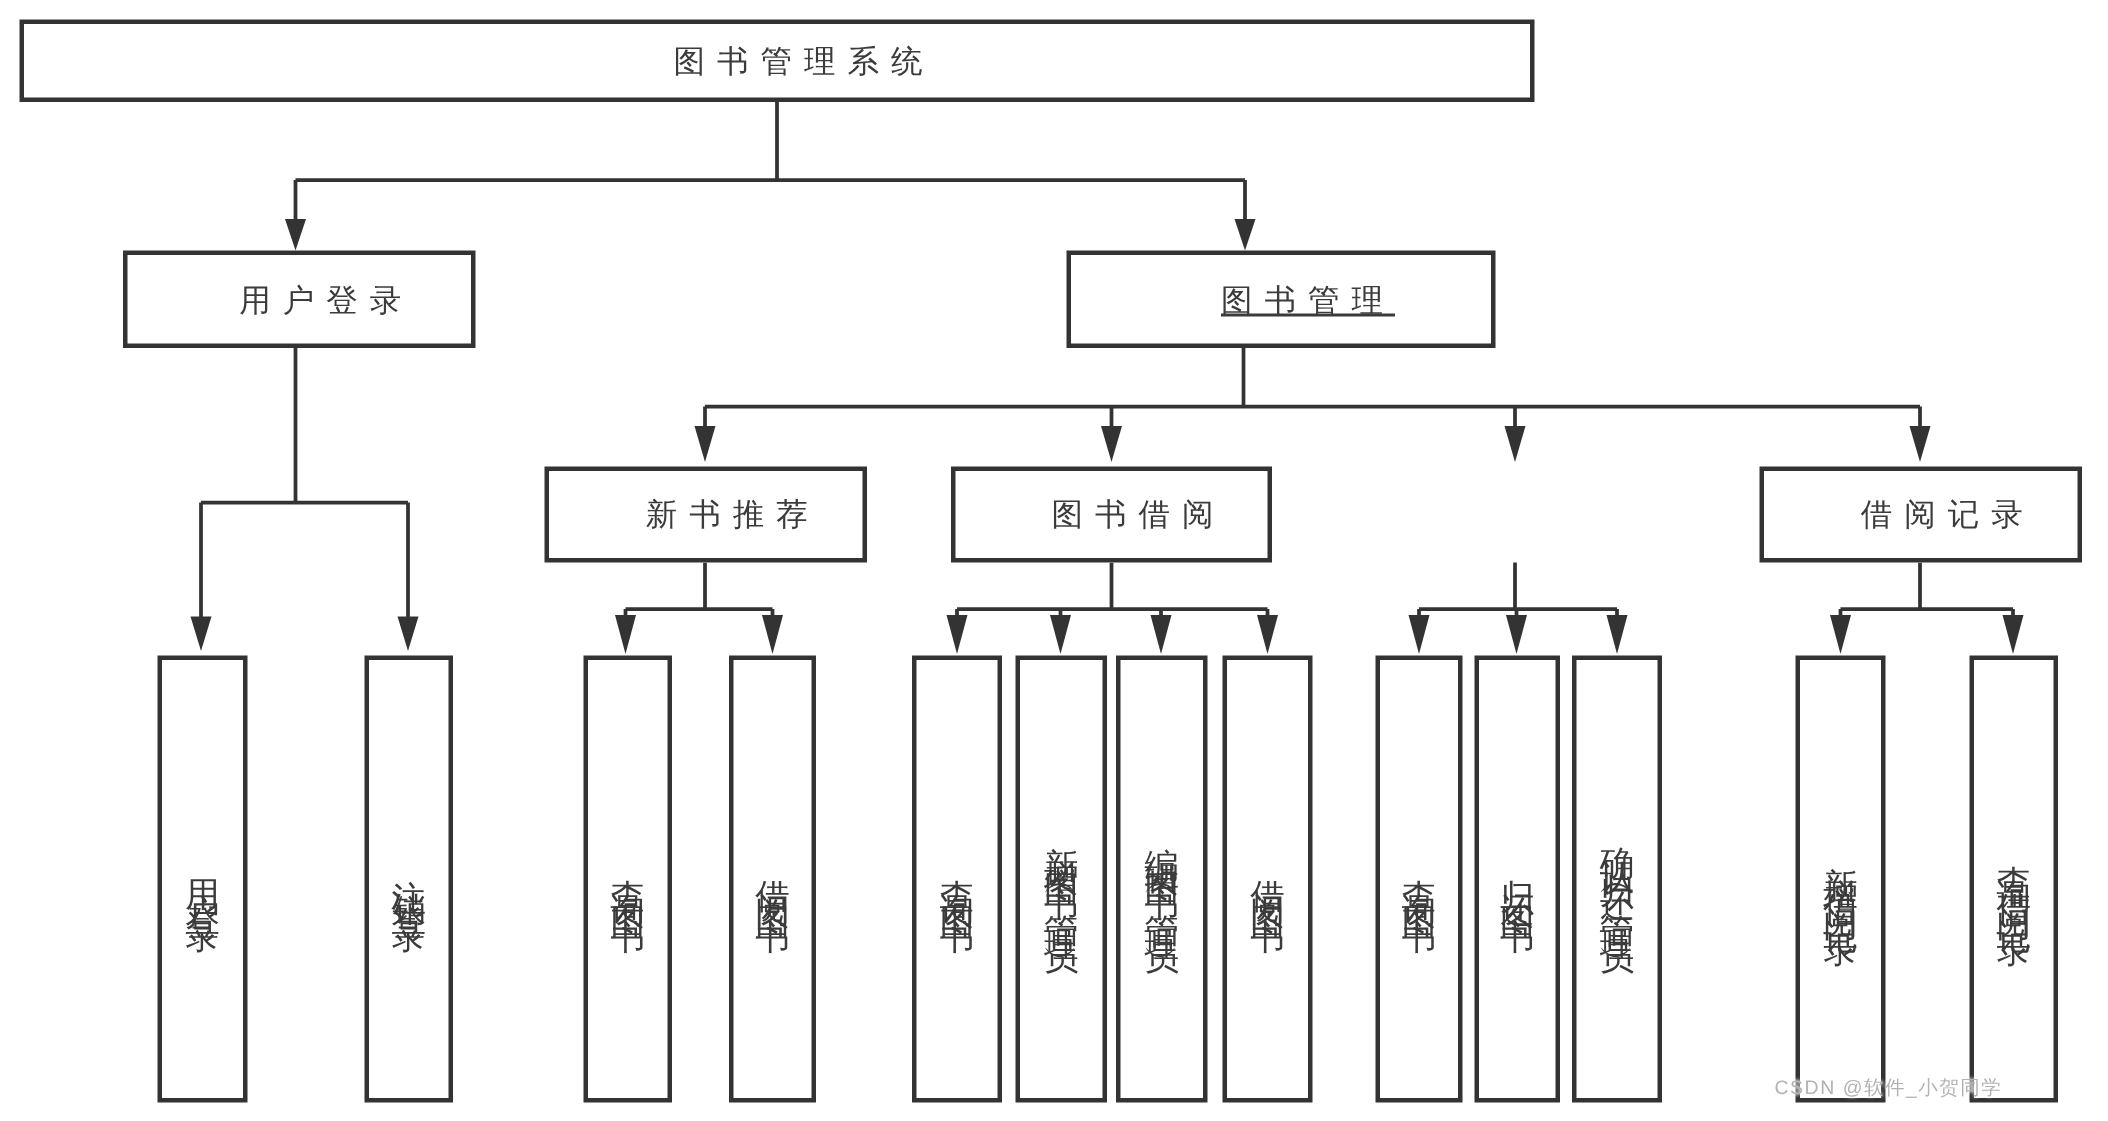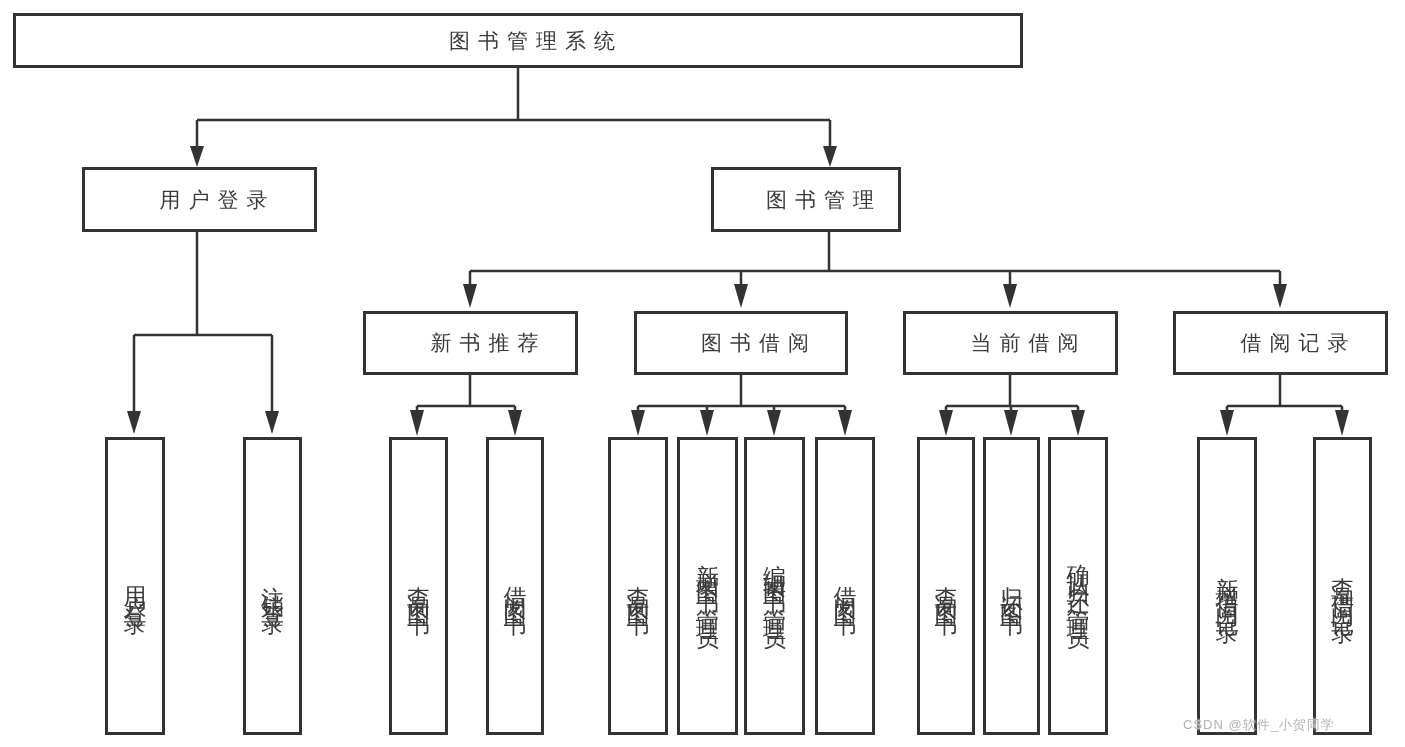--- a/index.html
+++ b/index.html
@@ -114,25 +114,24 @@
     <polygon points="1071,410 1085,410 1078,436"></polygon>
 
     <path d="M1280 375 V406 M1227 406 H1342 M1227 406 V412 M1342 406 V412"></path>
     <polygon points="1220,410 1234,410 1227,436"></polygon>
     <polygon points="1335,410 1349,410 1342,436"></polygon>
   </svg>
 
   <div class="hbox" style="left:13px; top:13px; width:1010px; height:55px;">图书管理系统</div>
 
   <div class="hbox" style="left:82px; top:167px; width:235px; height:65px;">用户登录</div>
-  <div class="hbox" style="left:711px; top:167px; width:190px; height:65px;">图书管理</div>
+  <div class="hbox" style="left:711px; top:167px; width:286px; height:65px;text-decoration:underline;">图书管理</div>
 
   <div class="hbox" style="left:634px; top:311px; width:214px; height:64px;">图书借阅</div>
   <div class="hbox" style="left:363px; top:311px; width:215px; height:64px;">新书推荐</div>
-  <div class="hbox" style="left:903px; top:311px; width:215px; height:64px;">当前借阅</div>
   <div class="hbox" style="left:1173px; top:311px; width:215px; height:64px;">借阅记录</div>
 
   <div class="vbox" style="left:105px; width:60px;">
     <span class="vtext">用户登录</span>
   </div>
   <div class="vbox" style="left:243px; width:59px;">
     <span class="vtext">注销登录</span>
   </div>
 
   <div class="vbox" style="left:389px; width:59px;">

